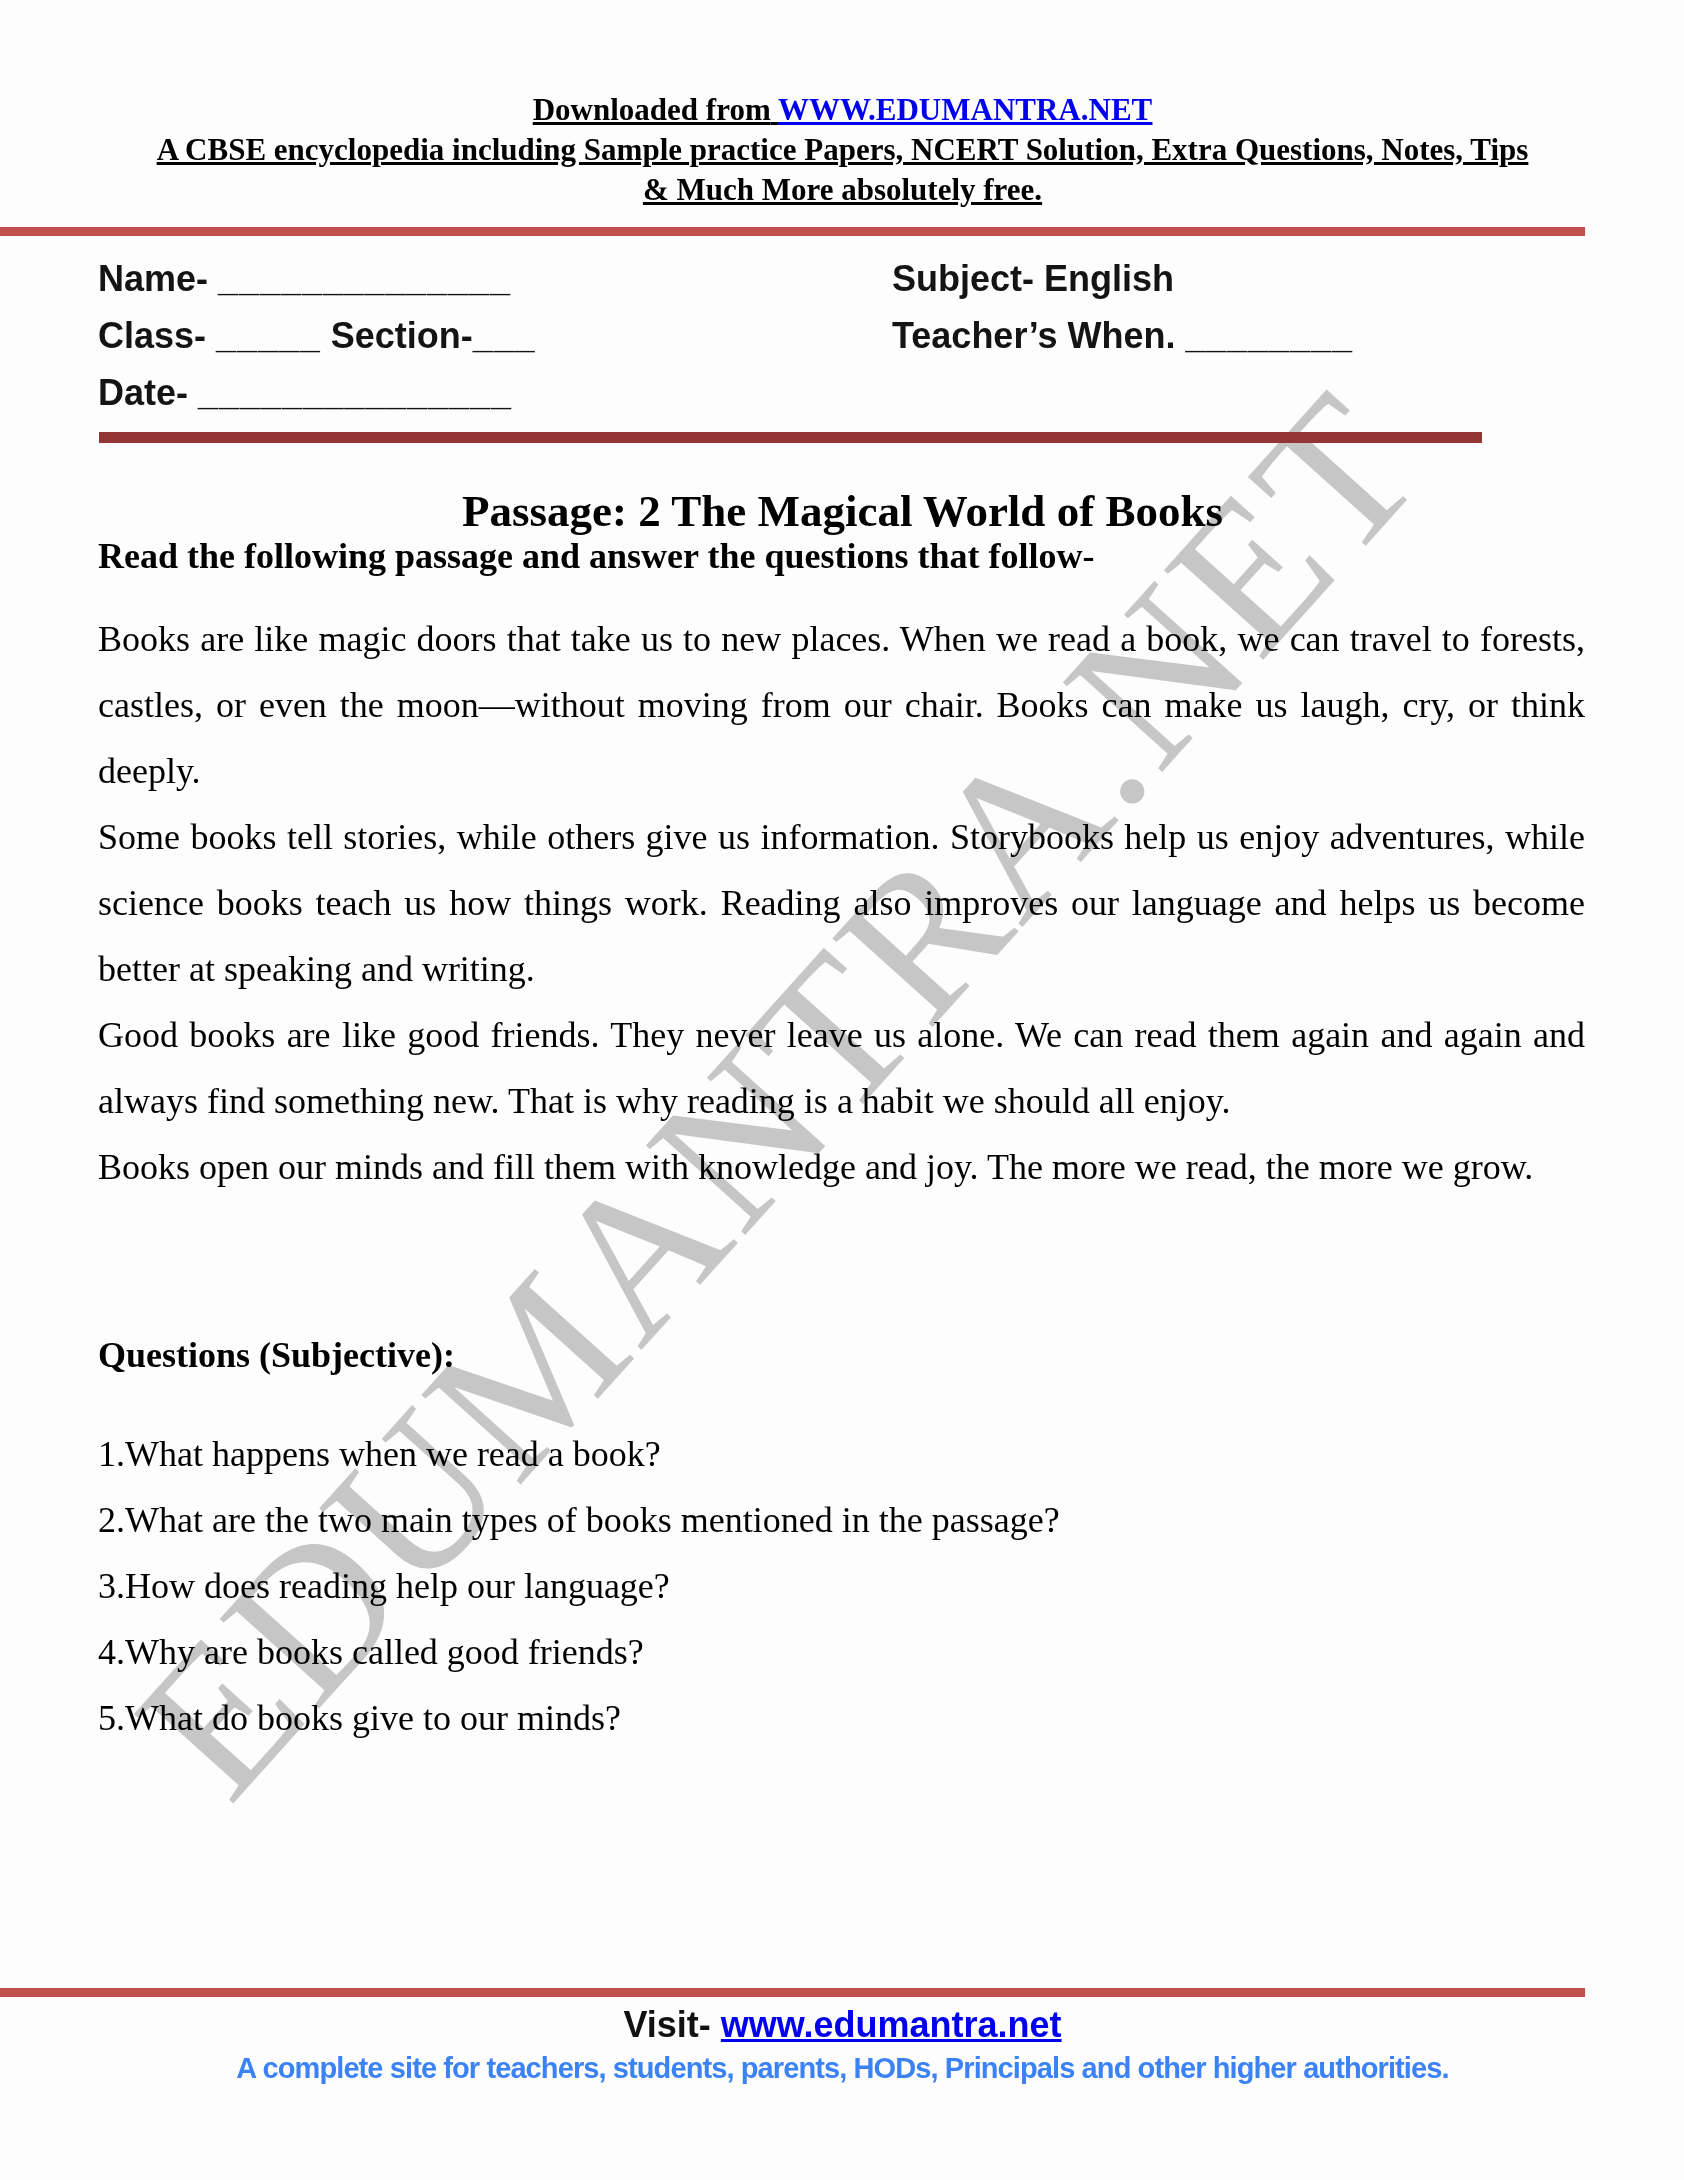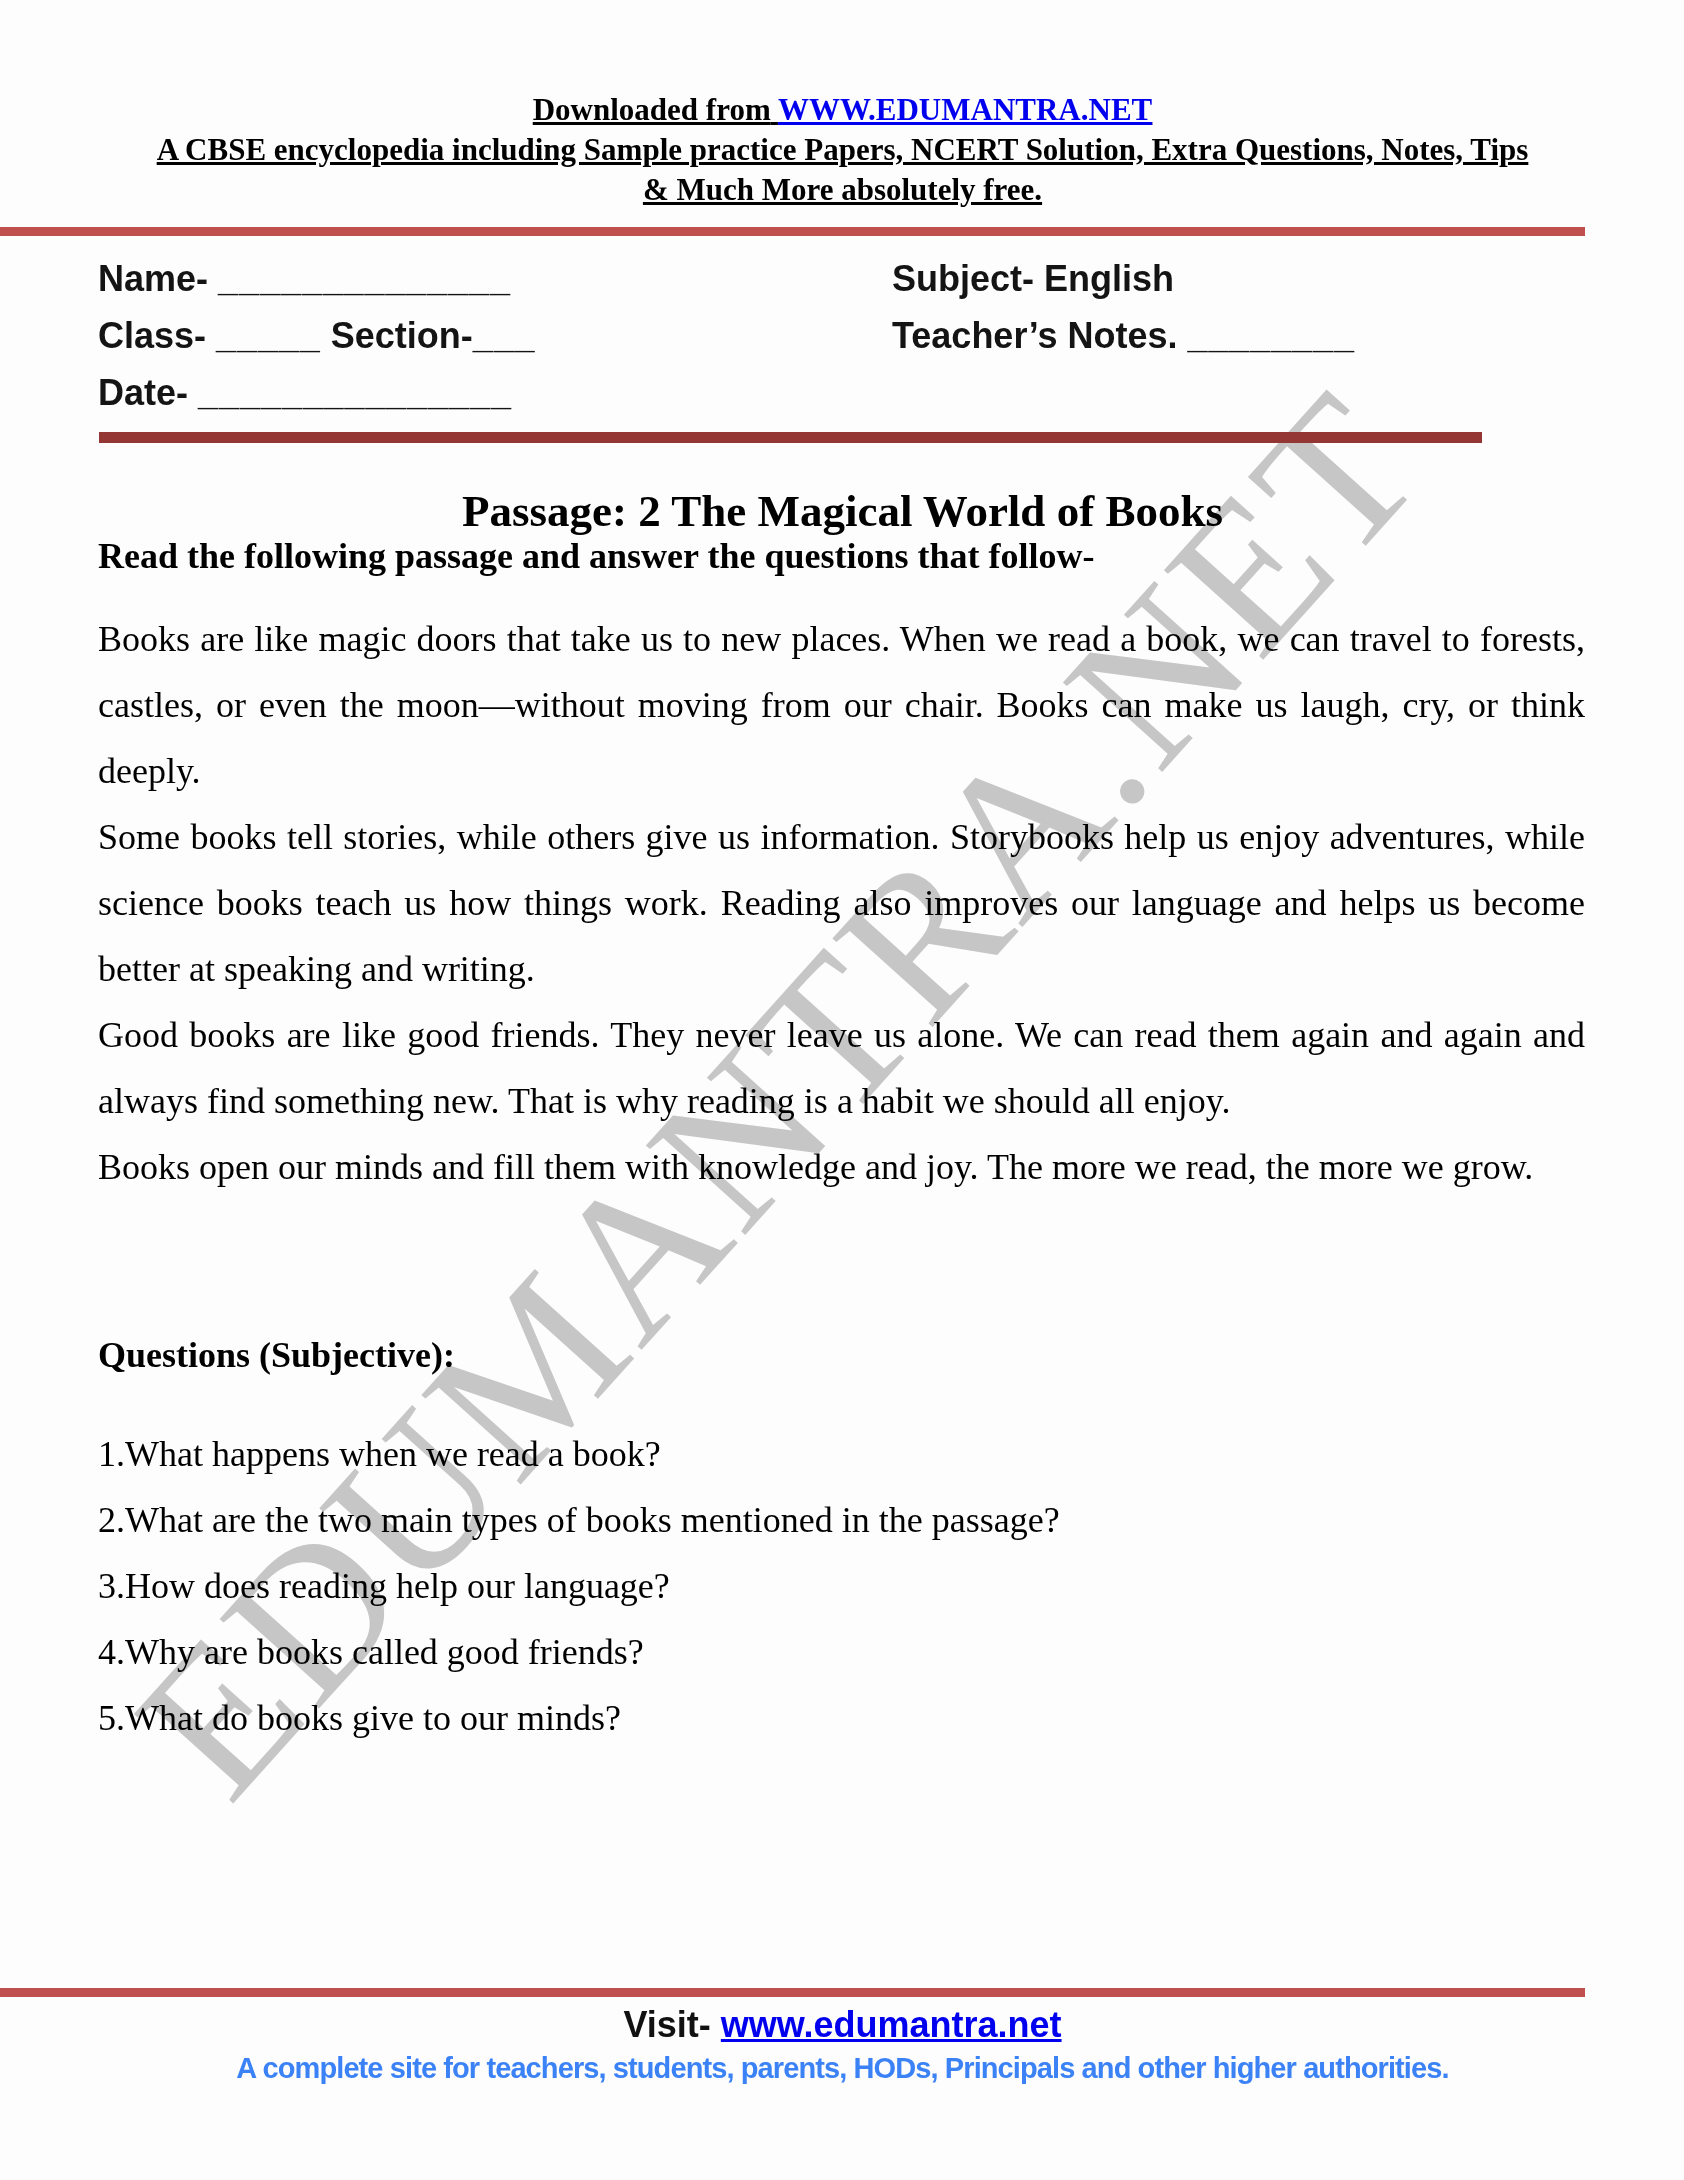--- a/index.html
+++ b/index.html
@@ -103,21 +103,21 @@
     <div class="rule rule-top"></div>
 
     <div class="form">
       <div class="form-left">
         <div><span>Name-</span> <span class="blank">______________</span></div>
         <div><span>Class-</span> <span class="blank">_____</span> <span>Section-</span><span class="blank">___</span></div>
         <div><span>Date-</span> <span class="blank">_______________</span></div>
       </div>
       <div class="form-right">
         <div>Subject- English</div>
-        <div><span>Teacher’s Notes.</span> <span class="blank">________</span></div>
+        <div><span>Teacher’s When.</span> <span class="blank">________</span></div>
       </div>
     </div>
 
     <div class="rule rule-mid"></div>
 
     <h1 class="title">Passage: 2 The Magical World of Books</h1>
 
     <div class="instruction">Read the following passage and answer the questions that follow-</div>
 
     <div class="passage">

